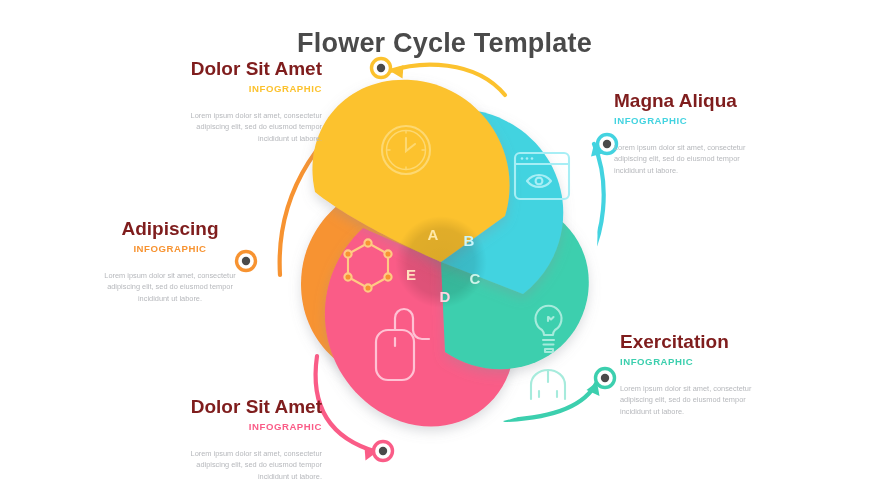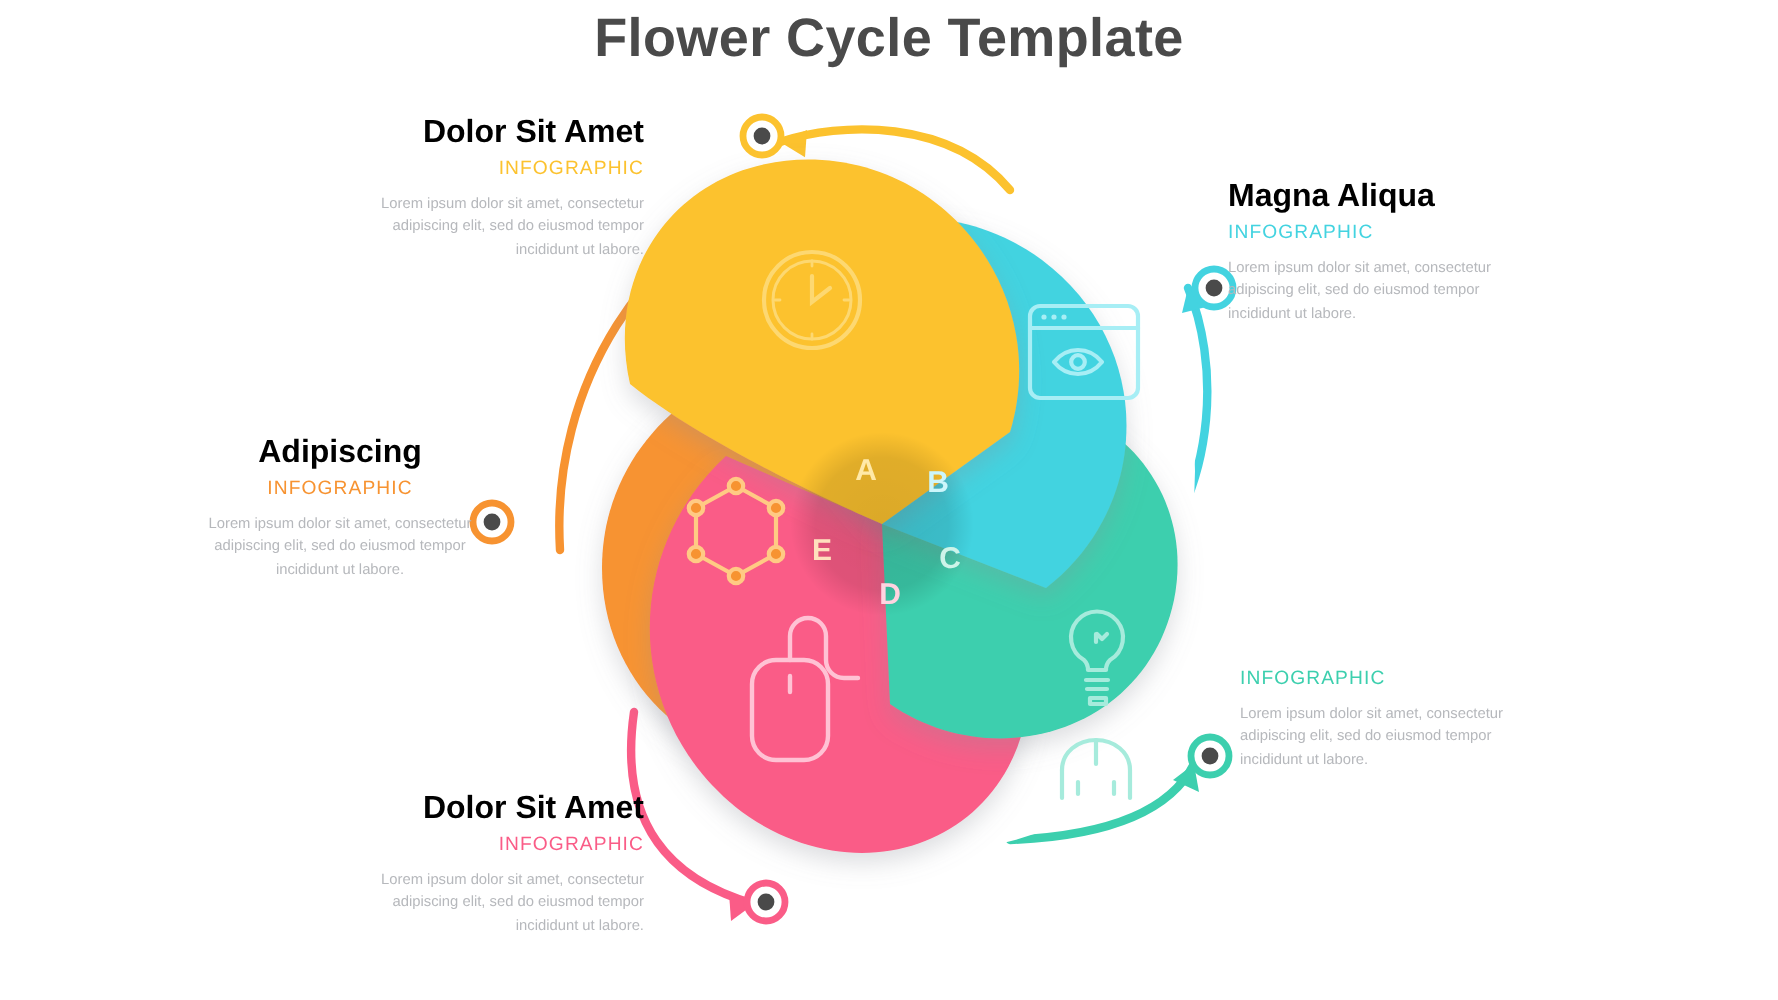--- a/index.html
+++ b/index.html
@@ -6,42 +6,42 @@
   html, body {
     width: 889px; height: 500px;
     background: #ffffff;
     font-family: "Liberation Sans", sans-serif;
     overflow: hidden;
   }
   #stage { position: relative; width: 889px; height: 500px; background: #fff; }
 
   
   .title {
-    position: absolute; left: 0; top: 4px; width: 889px;
+    position: absolute; left: 0; top: 28px; width: 889px;
     text-align: center;
     font-size: 27px; font-weight: bold; color: #4a4a4a;
     letter-spacing: .2px;
   }
 
   
   .flower { position: absolute; left: 205px; top: 40px; width: 480px; height: 430px; }
   .flower svg { display: block; }
 
   
   .block { position: absolute; width: 150px; }
   .block .heading {
-    font-size: 16px; font-weight: bold; color: #000000;
+    font-size: 19px; font-weight: bold; color: #7f1d1d;
     white-space: nowrap;
   }
   .block .sub {
-    font-size: 9.6px; font-weight: normal; letter-spacing: .55px;
+    font-size: 9.6px; font-weight: bold; letter-spacing: .55px;
     margin-top: 3px;
   }
   .block .body {
-    margin-top: 6px;
+    margin-top: 16px;
     font-size: 7.4px; line-height: 1.52; color: #b6b8bc;
   }
   .align-right { text-align: right; }
   .align-left  { text-align: left; }
 
   #blk-a { left: 170px; top: 58px;  width: 152px; }
   #blk-b { left: 614px; top: 90px;  width: 140px; }
   #blk-c { left: 620px; top: 331px; width: 150px; }
   #blk-d { left: 172px; top: 396px; width: 150px; }
   #blk-e { left: 100px; top: 218px; width: 140px; text-align: center; }
@@ -207,20 +207,21 @@
     <div class="body">Lorem ipsum dolor sit amet, consectetur adipiscing elit, sed do eiusmod tempor incididunt ut labore.</div>
   </div>
 
   <div class="block align-left" id="blk-b">
     <div class="heading">Magna Aliqua</div>
     <div class="sub" style="color:#43d3e0">INFOGRAPHIC</div>
     <div class="body">Lorem ipsum dolor sit amet, consectetur adipiscing elit, sed do eiusmod tempor incididunt ut labore.</div>
   </div>
 
   <div class="block align-left" id="blk-c">
+    <div class="heading">Exercitation</div>
     <div class="sub" style="color:#3ccfae">INFOGRAPHIC</div>
     <div class="body">Lorem ipsum dolor sit amet, consectetur adipiscing elit, sed do eiusmod tempor incididunt ut labore.</div>
   </div>
 
   <div class="block align-right" id="blk-d">
     <div class="heading">Dolor Sit Amet</div>
     <div class="sub" style="color:#fa5c87">INFOGRAPHIC</div>
     <div class="body">Lorem ipsum dolor sit amet, consectetur adipiscing elit, sed do eiusmod tempor incididunt ut labore.</div>
   </div>
 

